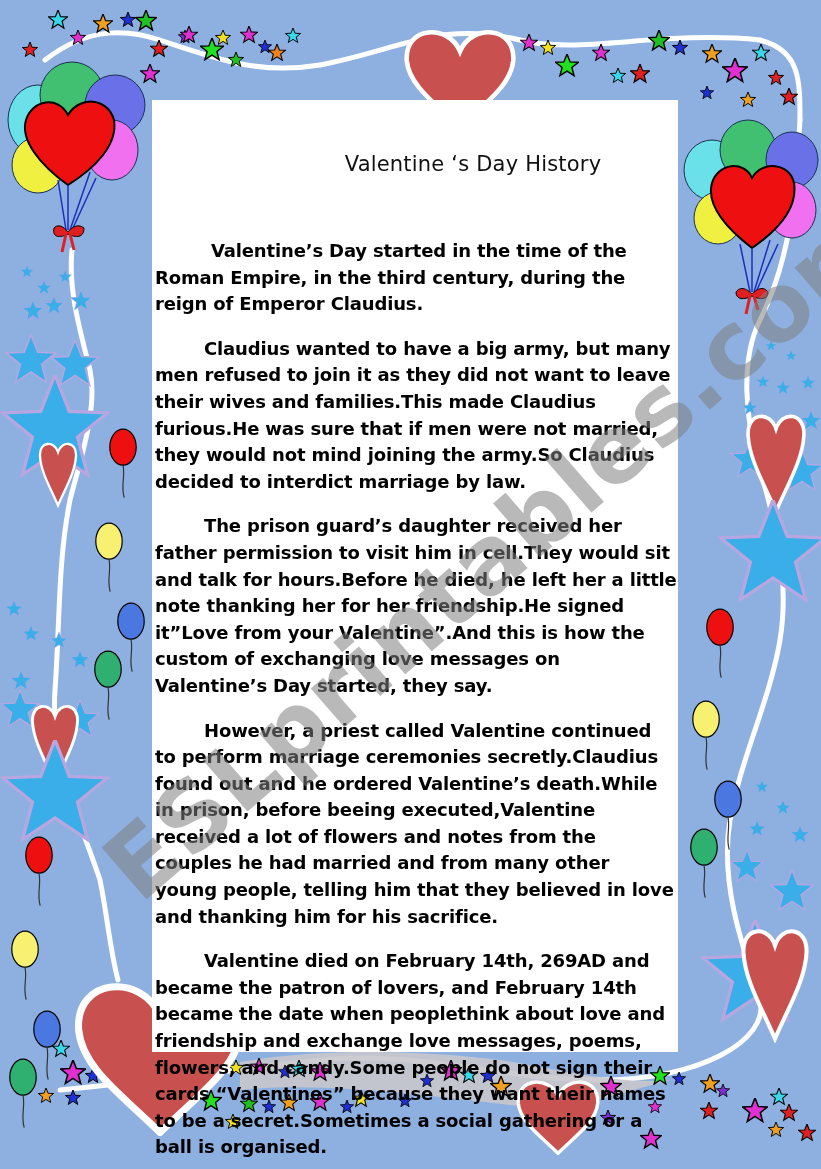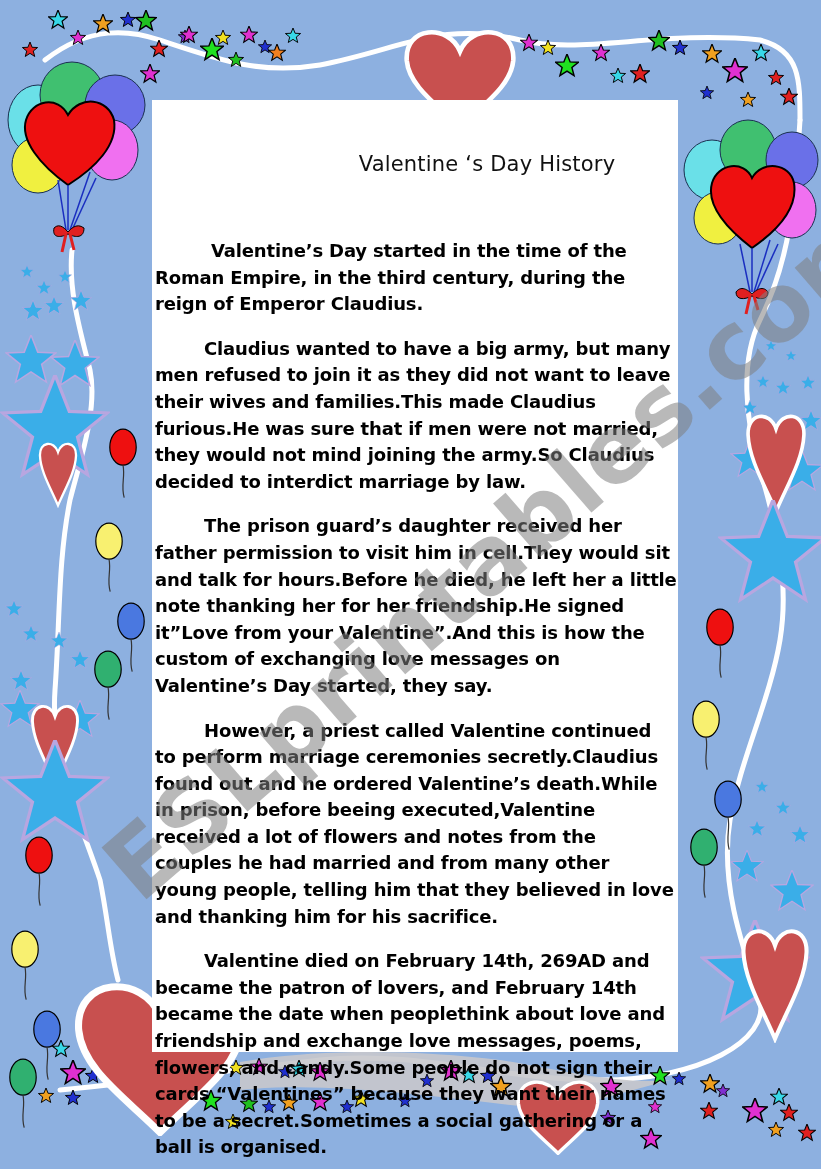--- a/index.html
+++ b/index.html
@@ -12,21 +12,20 @@
   #decor { pointer-events: none; }
   .panel {
     position: absolute; left: 152px; top: 100px; width: 526px; height: 952px;
     background: #ffffff;
   }
   .title {
     position: absolute; left: 0; top: 52px; width: 526px;
     text-align: center; padding-left: 116px; box-sizing: border-box;
     font-family: "DejaVu Sans", sans-serif; font-size: 21px; color: #111;
     letter-spacing: 0.2px;
-    margin-left: 14px;
   }
   .body-text {
     position: absolute; left: 3px; top: 138px; width: 522px;
     font-family: "DejaVu Sans", sans-serif; font-size: 18px; line-height: 26.6px;
     color: #000; font-weight: 600; letter-spacing: -0.15px;
   }
   .para { margin: 0 0 18px 0; text-indent: 49px; }
   .para.first { text-indent: 56px; }
   .trail { margin: 0; }
   #watermark { pointer-events: none; }

